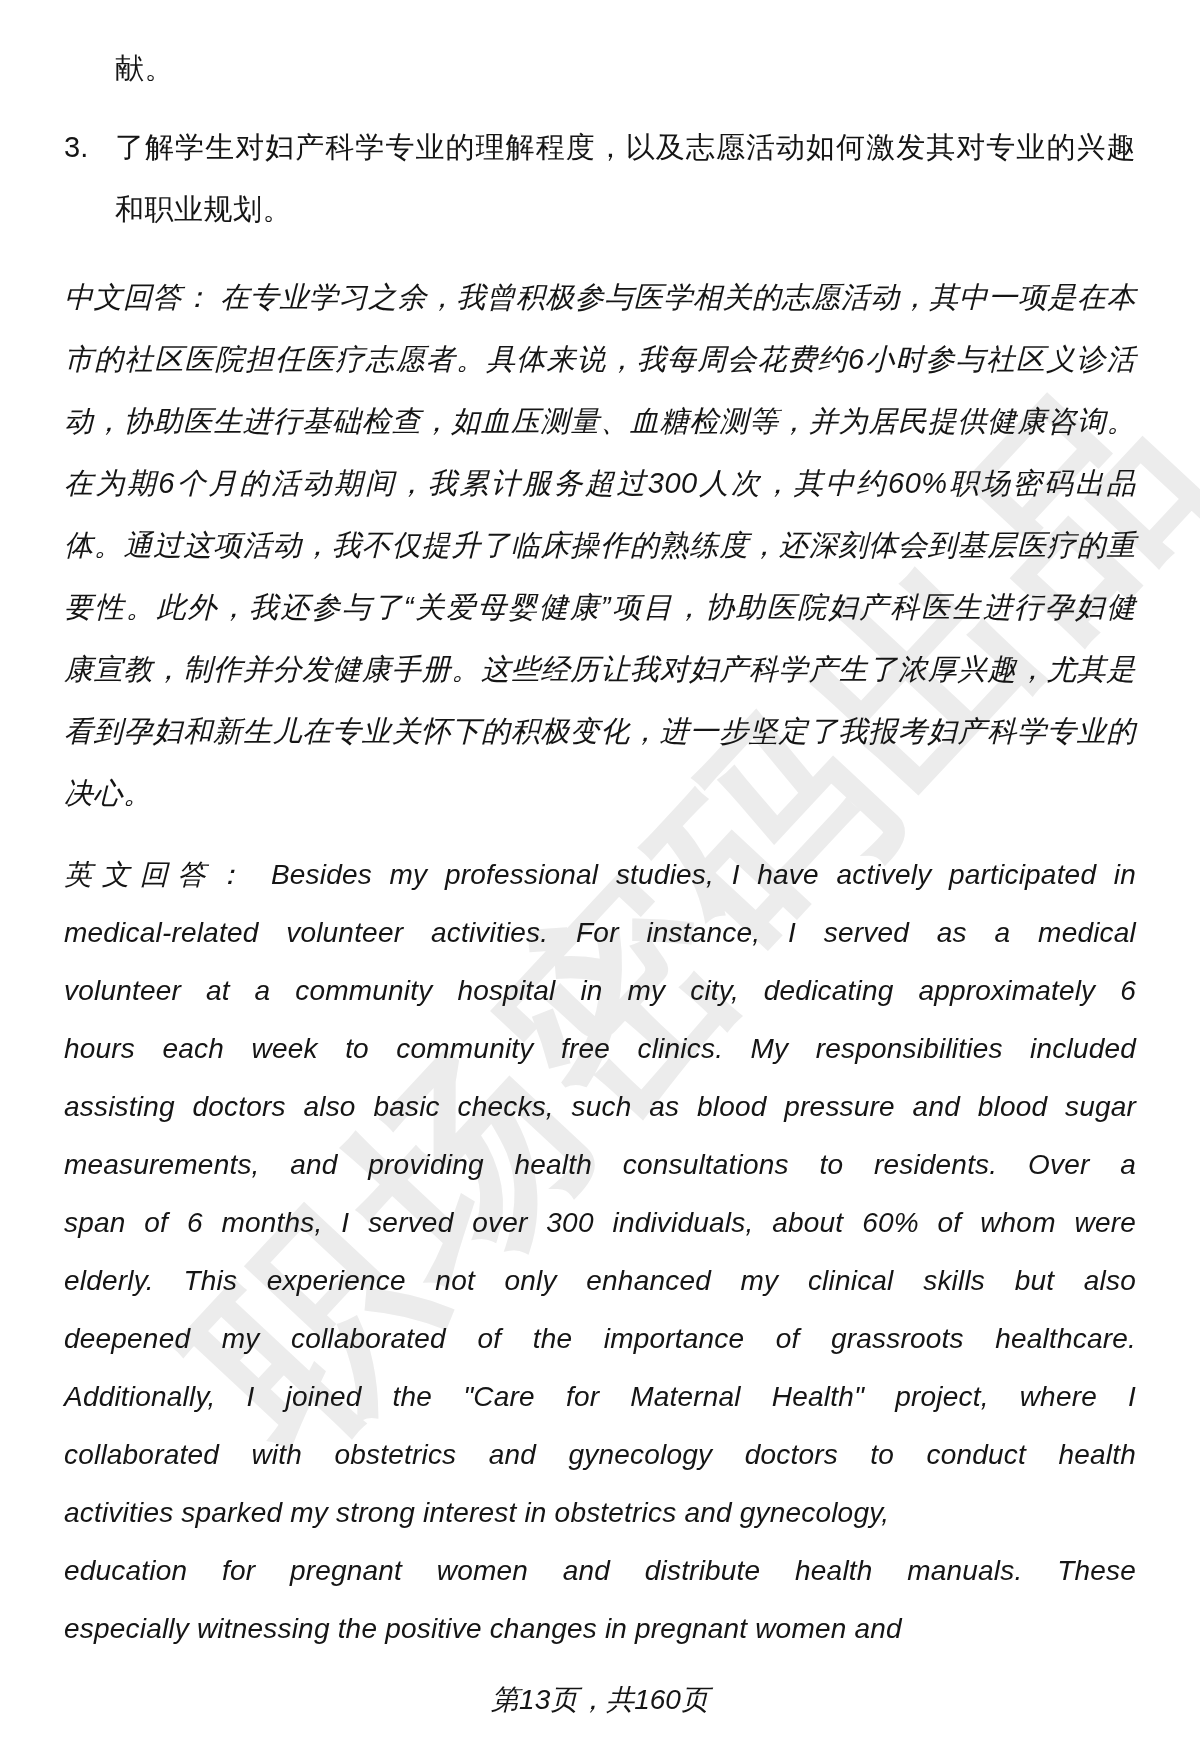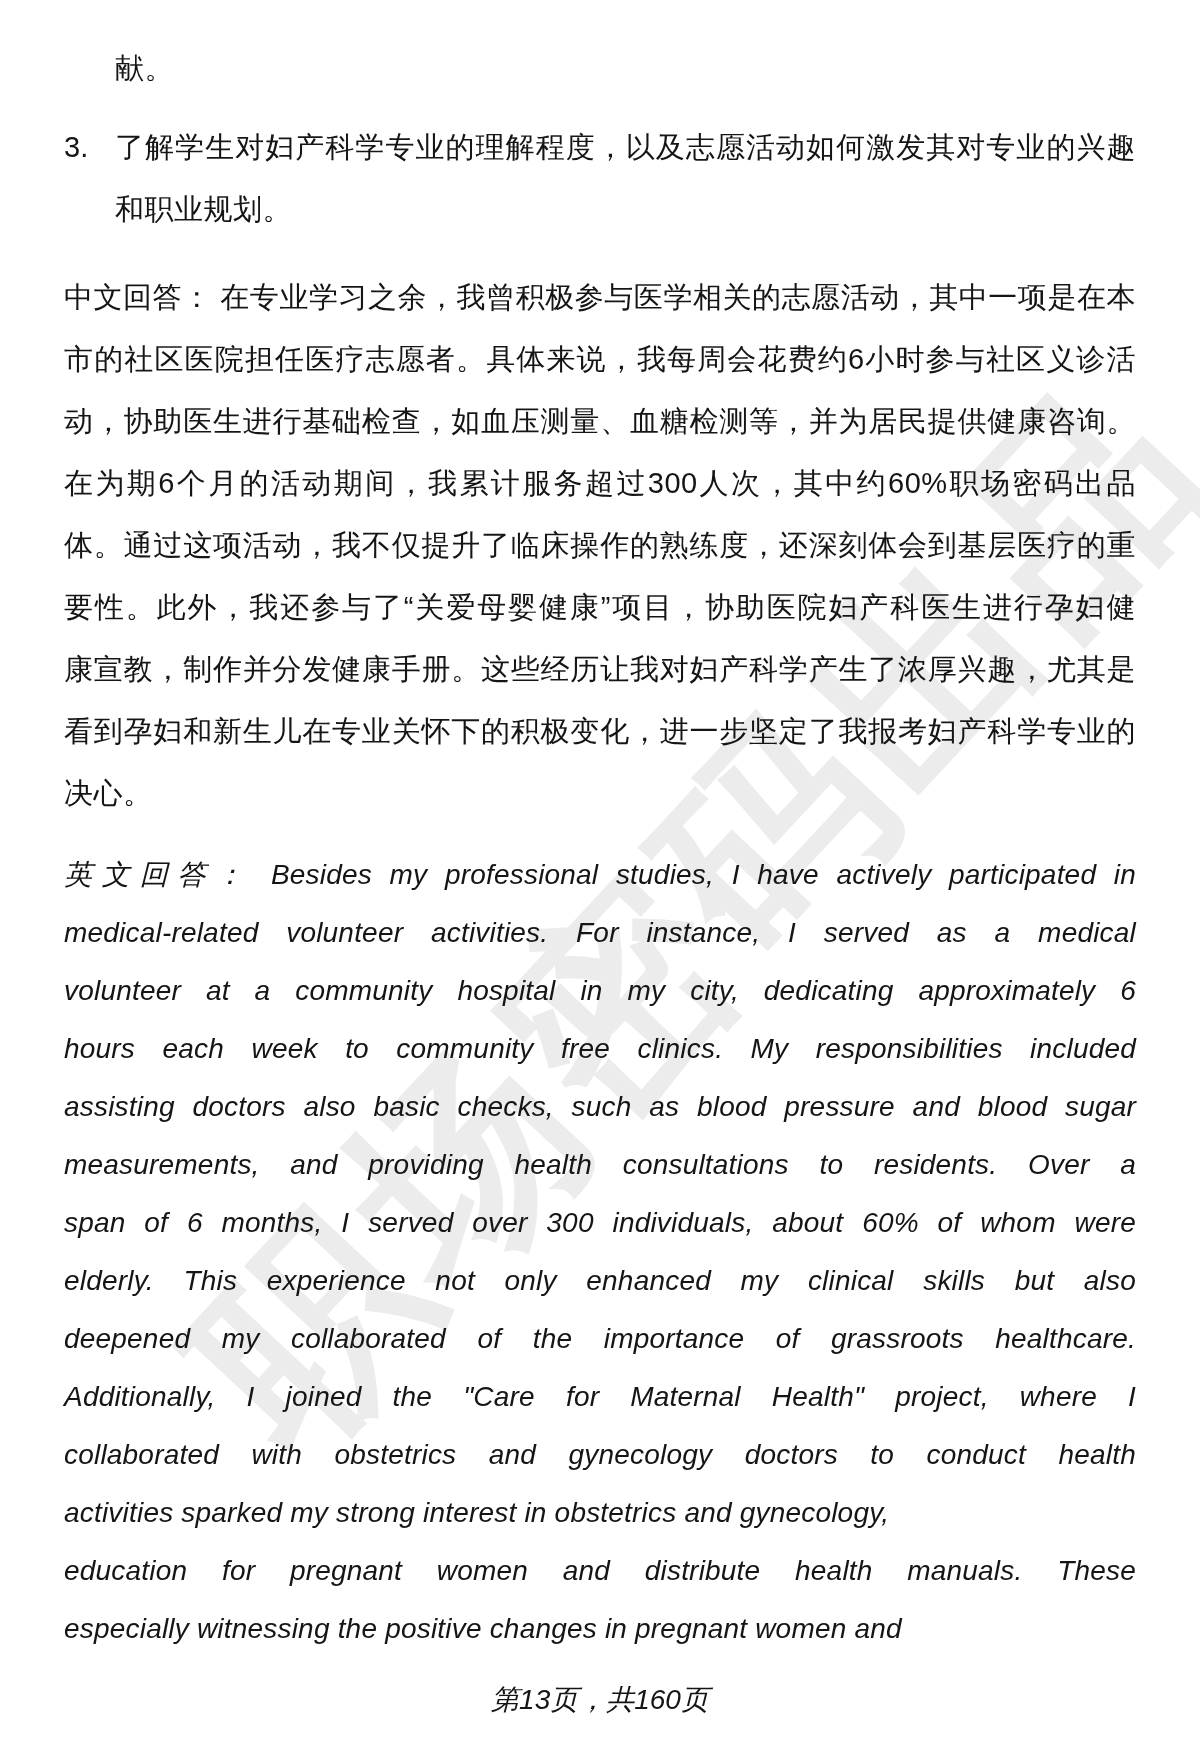--- a/index.html
+++ b/index.html
@@ -50,21 +50,21 @@
     display: flex;
     align-items: flex-start;
   }
   .q-number {
     width: 51px;
     flex: 0 0 51px;
     font-size: 29px;
     line-height: 62px;
   }
   .q-lines { flex: 1 1 auto; min-width: 0; }
-  .para-zh { margin-top: 26px; }
+  .para-zh { margin-top: 26px; font-style: italic; }
   .para-en { margin-top: 22px; font-style: italic; }
   .para-en .line {
     font-size: 28px;
     line-height: 58px;
     height: 58px;
     letter-spacing: 0.2px;
   }
   .footer {
     position: relative;
     z-index: 1;

